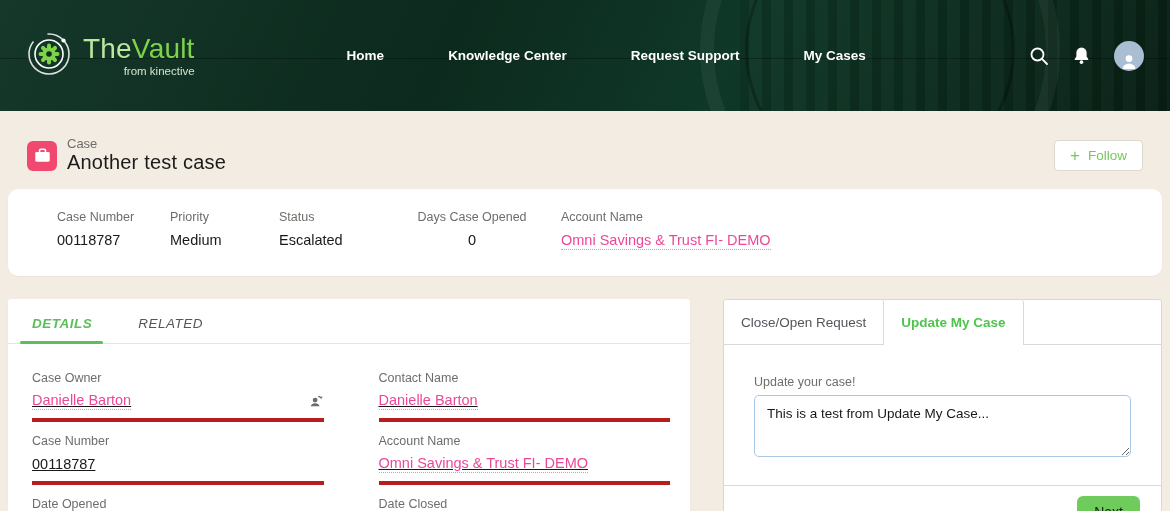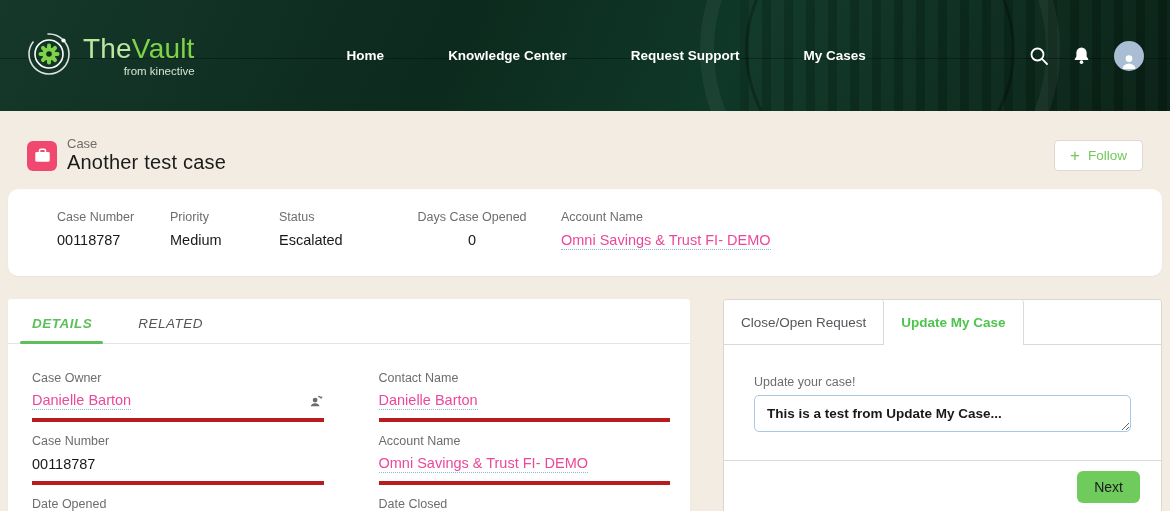--- a/index.html
+++ b/index.html
@@ -49,31 +49,31 @@
   
   .main { display: flex; margin: 23px 8px 0; gap: 33px; align-items: flex-start; }
   .details-card { flex: 1; background: #fff; border-radius: 3px; height: 227px; overflow: hidden; box-shadow: 0 1px 2px rgba(0,0,0,.04); }
   .d-tabs { display: flex; padding: 0 24px; border-bottom: 1px solid #e4e4e4; font-style: italic; }
   .d-tab { padding: 17px 0 12px; margin-right: 46px; font-size: 13.5px; letter-spacing: .5px; color: #54565a; position: relative; cursor: pointer; }
   .d-tab.active { color: #5CBF5C; font-weight: 700; }
   .d-tab.active::after { content: ""; position: absolute; left: -12px; right: -11px; bottom: -1px; height: 3px; background: #5CBF5C; border-radius: 2px; }
   .fields { display: grid; grid-template-columns: 1fr 1fr; column-gap: 55px; padding: 27px 20px 0 24px; }
   .field { border-bottom: 4px solid #b91c1c; padding-bottom: 7px; margin-bottom: 12px; }
   .flabel { font-size: 12.5px; color: #6f6d6a; margin-bottom: 5px; }
-  .fvalue { font-size: 14.5px; color: #191919; min-height: 21px; display: flex; align-items: center; justify-content: space-between; }
+  .fvalue { font-size: 14.5px; color: #191919; min-height: 21px; display: flex; align-items: center; justify-content: space-between; text-decoration: underline; }
   .change-owner { cursor: pointer; display: flex; align-items: center; }
   
   .update-card { width: 439px; background: #fff; border: 1px solid #dcd8d0; border-radius: 3px; }
   .u-tabstrip { display: flex; border-bottom: 1px solid #d9d9d9; }
   .u-tab { padding: 15px 17px 14px; font-size: 13.5px; color: #54565a; border-right: 1px solid #d9d9d9; cursor: pointer; position: relative; background: #fff; border-radius: 3px 3px 0 0; white-space: nowrap; }
   .u-tab.active { color: #4ec44e; font-weight: 700; }
   .u-tab.active::after { content: ""; position: absolute; left: 0; right: 0; bottom: -1px; height: 1px; background: #fff; }
   .u-form { padding: 30px 30px 24px; }
   .u-label { font-size: 12.5px; color: #6f6d6a; margin-bottom: 6px; }
-  .u-textarea { width: 100%; height: 37px; border: 1px solid #a9c7e7; border-radius: 5px; padding: 10px 12px; font-family: "Liberation Sans", sans-serif; font-size: 13.5px; color: #191919; resize: vertical; outline: none; font-weight: bold; }
+  .u-textarea { width: 100%; height: 62px; border: 1px solid #a9c7e7; border-radius: 5px; padding: 10px 12px; font-family: "Liberation Sans", sans-serif; font-size: 13.5px; color: #191919; resize: vertical; outline: none; }
   .u-footer { border-top: 1px solid #d9d9d9; padding: 10px 21px 11px; display: flex; justify-content: flex-end; }
   .next-btn { background: #6FCB5C; color: #1b1b1b; border: none; border-radius: 6px; padding: 8px 17px; font-size: 14px; font-family: "Liberation Sans", sans-serif; cursor: pointer; }
 </style>
 </head>
 <body>
 
 <header class="navbar">
   <div class="deco deco-slats"></div>
   <div class="deco deco-ring"></div>
   <div class="deco deco-ring2"></div>

